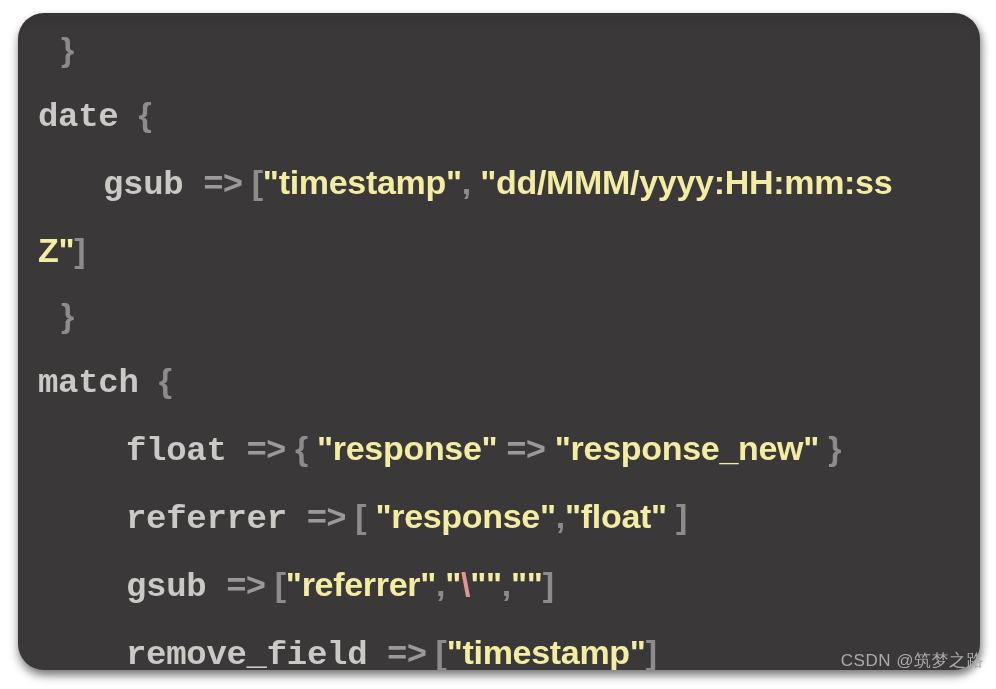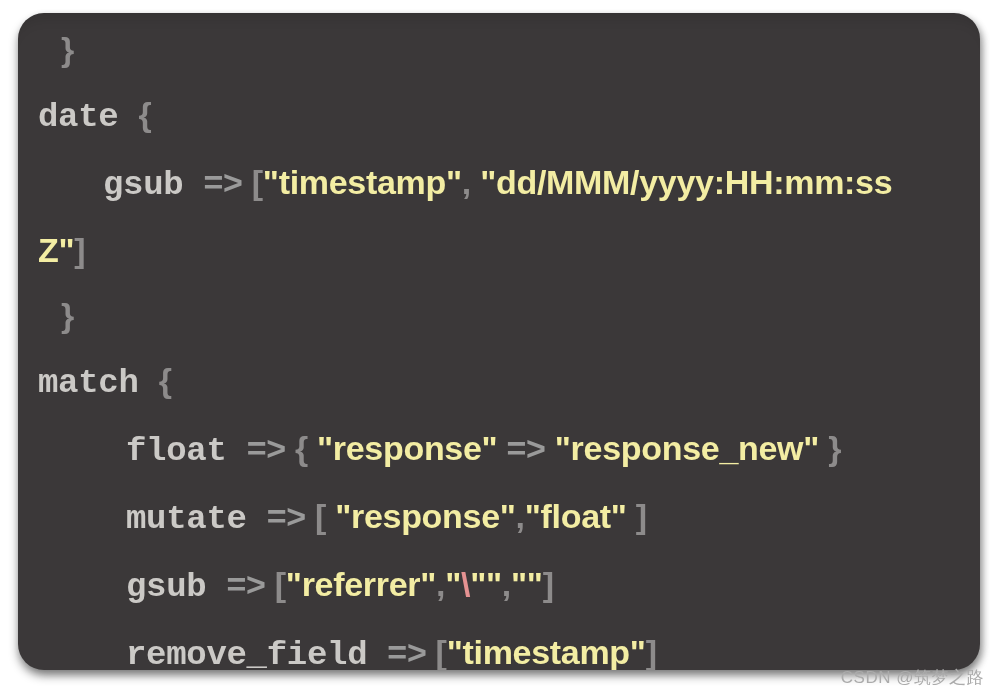--- a/index.html
+++ b/index.html
@@ -40,39 +40,39 @@
   .ind-2 { padding-left: 65px; }
   .ind-3 { padding-left: 88px; }
   .tok-plain  { color: var(--text-plain,  #cbc9c6); font-family: Liberation Mono, monospace; }
   .tok-op     { color: var(--text-op,     #9a9a9a); }
   .tok-punct  { color: var(--text-punct,  #8d8b8b); }
   .tok-string { color: var(--text-string, #f3eda3); }
   .tok-escape { color: var(--text-escape, #e59292); }
   .watermark {
     position: absolute;
     right: 12px;
-    bottom: 0;
+    bottom: 17px;
     font-family: "Liberation Sans", sans-serif;
     font-size: 17px;
     color: var(--text-watermark, #ababab);
     letter-spacing: 0.5px;
     z-index: 2;
   }
 </style>
 </head>
 <body>
 
 <div class="card">
   <div class="code">
       <div class="code-line ind-1"><span class="tok-punct">}</span></div>
       <div class="code-line ind-0"><span class="tok-plain">date </span><span class="tok-punct">{</span></div>
       <div class="code-line ind-2"><span class="tok-plain">gsub </span><span class="tok-op">=&gt; </span><span class="tok-punct">[</span><span class="tok-string">"timestamp"</span><span class="tok-punct">, </span><span class="tok-string">"dd/MMM/yyyy:HH:mm:ss</span></div>
       <div class="code-line ind-0"><span class="tok-string">Z"</span><span class="tok-punct">]</span></div>
       <div class="code-line ind-1"><span class="tok-punct">}</span></div>
       <div class="code-line ind-0"><span class="tok-plain">match </span><span class="tok-punct">{</span></div>
       <div class="code-line ind-3"><span class="tok-plain">float </span><span class="tok-op">=&gt; </span><span class="tok-punct">{ </span><span class="tok-string">"response"</span><span class="tok-op"> =&gt; </span><span class="tok-string">"response_new"</span><span class="tok-punct"> }</span></div>
-      <div class="code-line ind-3"><span class="tok-plain">mutate </span><span class="tok-op">=&gt; </span><span class="tok-punct">[ </span><span class="tok-string">"response"</span><span class="tok-punct">,</span><span class="tok-string">"float"</span><span class="tok-punct"> ]</span></div>
+      <div class="code-line ind-3"><span class="tok-plain">referrer </span><span class="tok-op">=&gt; </span><span class="tok-punct">[ </span><span class="tok-string">"response"</span><span class="tok-punct">,</span><span class="tok-string">"float"</span><span class="tok-punct"> ]</span></div>
       <div class="code-line ind-3"><span class="tok-plain">gsub </span><span class="tok-op">=&gt; </span><span class="tok-punct">[</span><span class="tok-string">"referrer"</span><span class="tok-punct">,</span><span class="tok-string">"</span><span class="tok-escape">\</span><span class="tok-string">""</span><span class="tok-punct">,</span><span class="tok-string">""</span><span class="tok-punct">]</span></div>
       <div class="code-line ind-3"><span class="tok-plain">remove_field </span><span class="tok-op">=&gt; </span><span class="tok-punct">[</span><span class="tok-string">"timestamp"</span><span class="tok-punct">]</span></div>
     </div>
 </div>
 
 <div class="watermark">CSDN @筑梦之路</div>
 
 </body></html>

